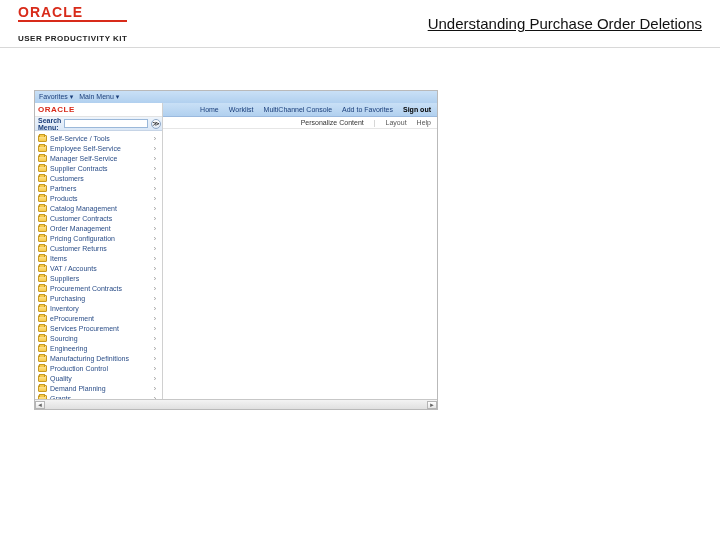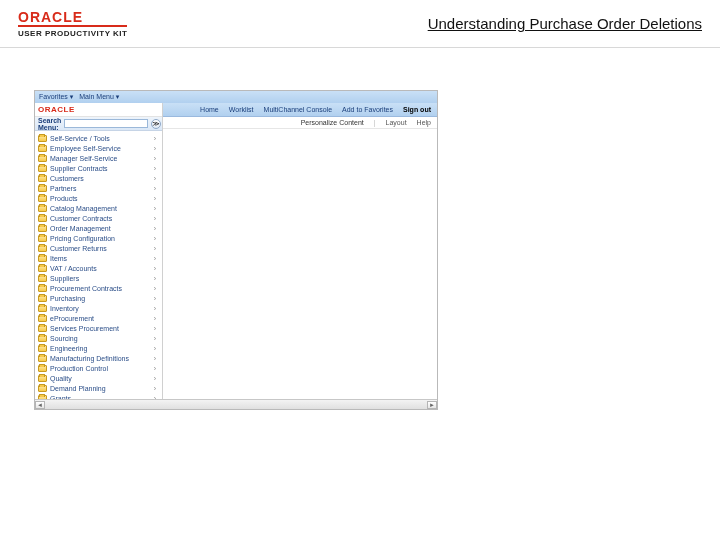--- a/index.html
+++ b/index.html
@@ -21,21 +21,21 @@
     justify-content: space-between;
     padding: 0 18px;
   }
   .brand-block { display: flex; flex-direction: column; }
   .brand-oracle {
     font-size: 14px; font-weight: 700; color: #d82b1a;
     letter-spacing: 1px;
   }
   .brand-sub {
     font-size: 8px; font-weight: 700; color: #222;
-    border-top: 2px solid #d82b1a; padding-top: 2px;
+    border-top: 2px solid #d82b1a; padding-top: 12px;
     letter-spacing: .5px;
     text-align: right;
   }
   .page-title {
     font-size: 15px; color: #111; font-weight: 400; text-decoration: underline;
   }
 
   
   .app-shell {
     position: absolute;

